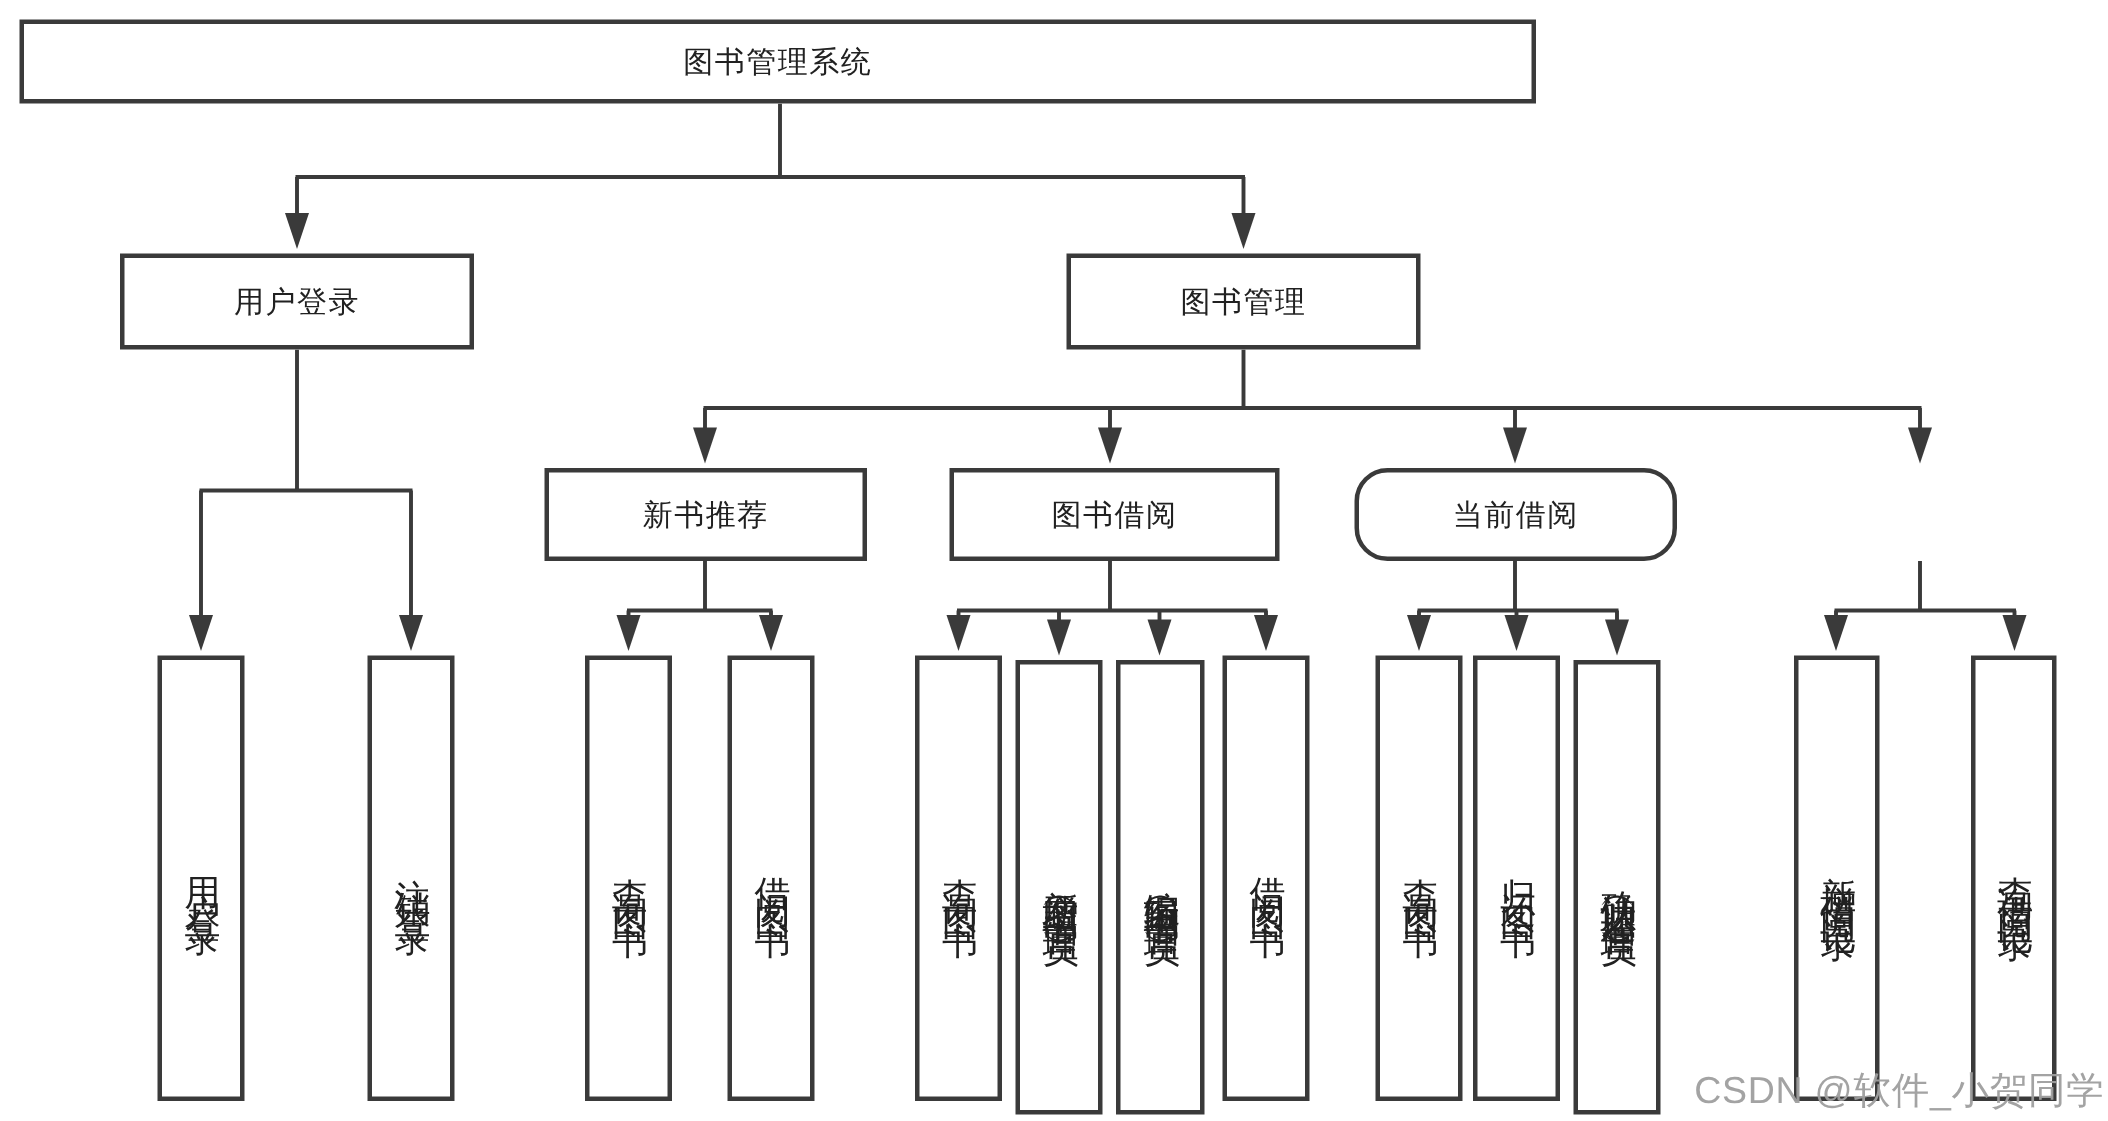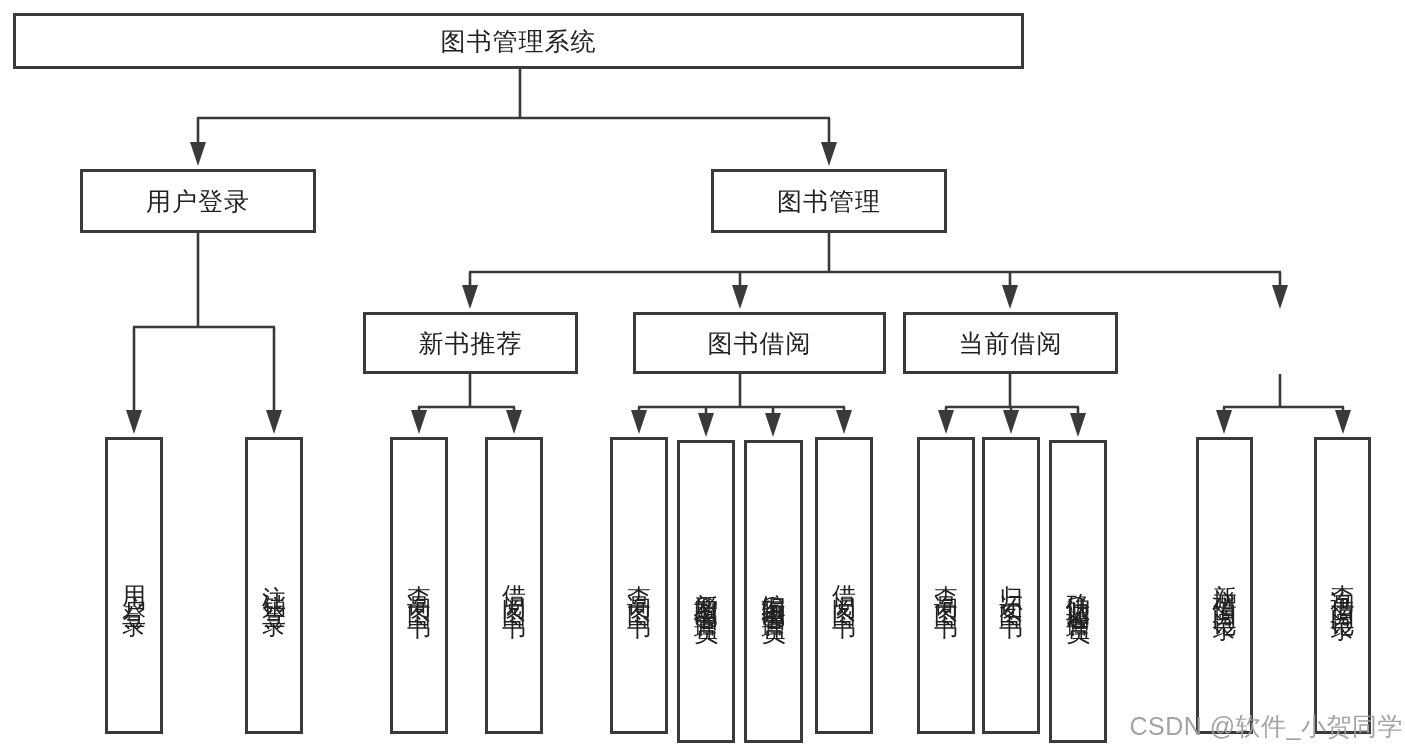--- a/index.html
+++ b/index.html
@@ -28,21 +28,21 @@
     position: absolute;
     box-sizing: border-box;
     background: #ffffff;
     border: 3px solid #3a3a3a;
     display: flex;
     align-items: center;
     justify-content: center;
     z-index: 2;
   }
   .hlabel {
-    font-size: 25px;
+    font-size: 20px;
     letter-spacing: 1px;
     color: #212121;
     white-space: nowrap;
   }
   .vlabel {
     writing-mode: vertical-rl;
     text-orientation: mixed;
     font-size: 24px;
     color: #212121;
     line-height: 1;
@@ -118,24 +118,24 @@
   <div class="node" style="left:80px; top:169px; width:236px; height:64px;">
     <span class="hlabel">用户登录</span>
   </div>
   <div class="node" style="left:711px; top:169px; width:236px; height:64px;">
     <span class="hlabel">图书管理</span>
   </div>
 
   <div class="node" style="left:363px; top:312px; width:215px; height:62px;">
     <span class="hlabel">新书推荐</span>
   </div>
-  <div class="node" style="left:633px; top:312px; width:253px; height:62px;">
+  <div class="node" style="left:633px; top:312px; width:220px; height:62px;">
     <span class="hlabel">图书借阅</span>
   </div>
-  <div class="node" style="left:903px; top:312px; width:215px; height:62px;">
+  <div class="node" style="left:903px; top:312px; width:215px; height:62px;border-radius:22px;">
     <span class="hlabel">当前借阅</span>
   </div>
 
   <div class="node" style="left:105px; top:437px; width:58px; height:297px;">
     <span class="vlabel sp4">用户登录</span>
   </div>
   <div class="node" style="left:245px; top:437px; width:58px; height:297px;">
     <span class="vlabel sp4">注销登录</span>
   </div>
 

